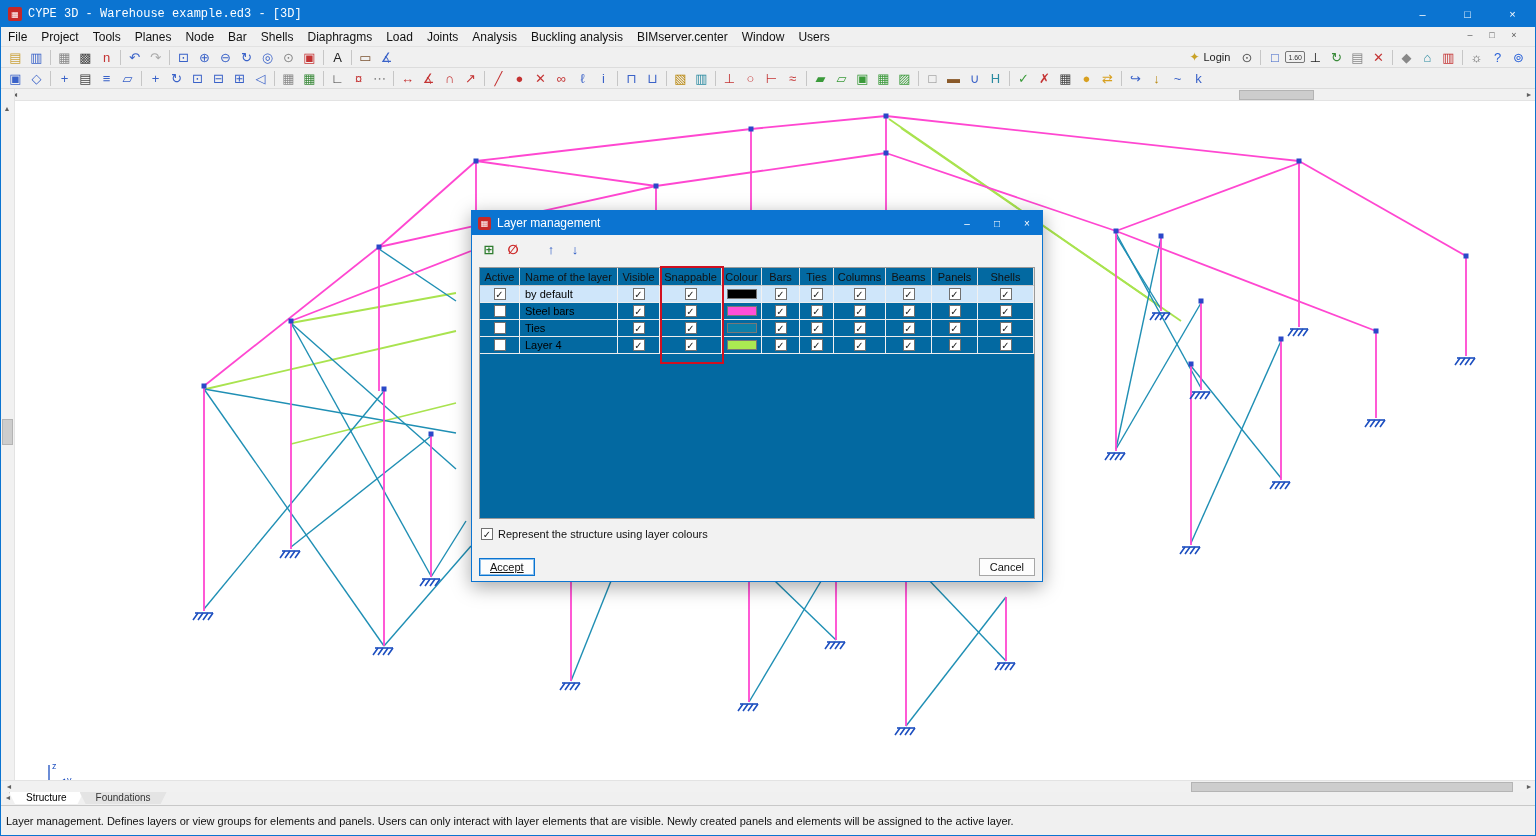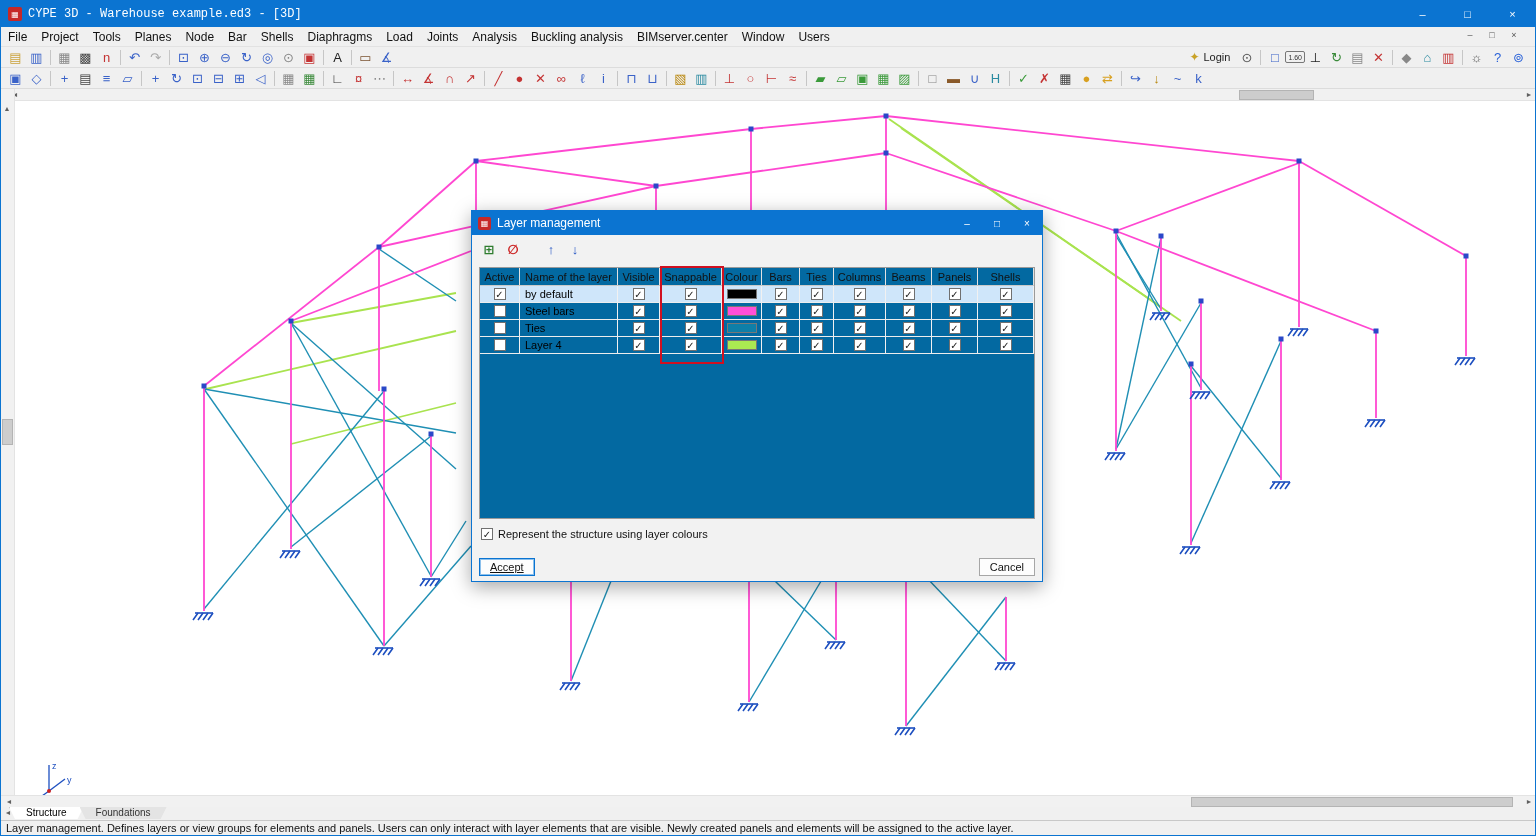--- a/index.html
+++ b/index.html
@@ -69,21 +69,21 @@
   .rep { position:absolute; left:9px; top:293px; display:flex; align-items:center; gap:5px; font-size:11px; color:#111; }
   .btn { position:absolute; bottom:7px; height:18px; font-size:11px; background:#fdfdfd; border:1px solid #a6a6a6; display:flex; align-items:center; padding:0 10px; color:#111; }
   .btn.accept { left:7px; border-color:#0b74d1; box-shadow:inset 0 0 0 1px #8cc0ec;text-decoration:underline; }
   .btn.cancel { right:7px; }
 
   
   .tabsbar { height:13px; background:#f0f0f0; display:flex; align-items:flex-start; padding-left:2px; flex:0 0 auto; }
   .tabarrow { font-size:7px; color:#606060; width:10px; text-align:center; line-height:12px; }
   .tab { height:12px; font-size:10px; line-height:12px; padding:0 16px; background:#e4e4e4; color:#333; clip-path:polygon(0 0,100% 0,calc(100% - 6px) 100%,6px 100%); margin-left:-4px; }
   .tab.active { background:#ffffff; color:#000; border-left:1px solid #bbb; border-right:1px solid #bbb; }
-  .statusbar { height:15px; background:#f0f0f0; border-top:1px solid #c8c8c8; display:flex; align-items:center; padding-left:5px; font-size:11px; color:#111; flex:0 0 auto; }
+  .statusbar { height:30px; background:#f0f0f0; border-top:1px solid #c8c8c8; display:flex; align-items:center; padding-left:5px; font-size:11px; color:#111; flex:0 0 auto; }
 </style>
 </head>
 <body>
 
 <div class="win">
 
   <div class="titlebar">
     <span class="appicon">▦</span>
     <span class="titletext">CYPE 3D - Warehouse example.ed3 - [3D]</span>
     <span class="wincontrols">

